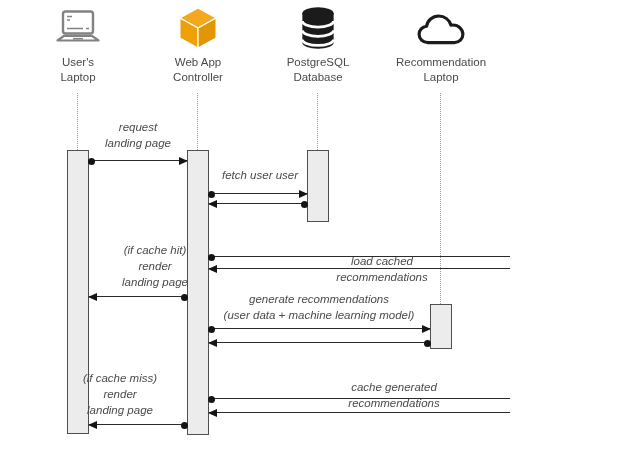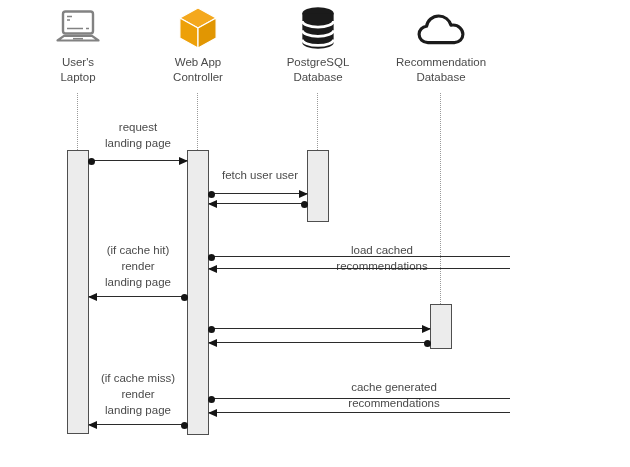--- a/index.html
+++ b/index.html
@@ -25,21 +25,21 @@
   .lf-top{top:93px;height:57px}
   .lf3.lf-long{top:93px;height:211px}
   .bar0{left:67px;top:150px;height:284px}
   .bar1{left:187px;top:150px;height:285px}
   .bar2{left:307px;top:150px;height:72px}
   .bar3{left:430px;top:304px;height:45px}
   .bar4{left:552px;top:150px;height:283px}
   
   .msg-label{
     position:absolute;transform:translateX(-50%);
-    font-size:11.5px;line-height:16px;text-align:center;white-space:pre-line;
+    font-size:11.5px;line-height:16px;text-align:center;white-space:pre-line;font-style:italic;
   }
   .arrow{position:absolute;height:0;border-top:1.6px solid #2b2b2b;}
   .arrow::before{ 
     content:"";position:absolute;top:-2.7px;width:7px;height:7px;border-radius:50%;background:#151515;
   }
   .arrow::after{ 
     content:"";position:absolute;top:-3.7px;width:0;height:0;border-style:solid;
   }
   .ltr::before{left:-1px}
   .ltr::after{right:-1px;border-width:4.5px 0 4.5px 9px;border-color:transparent transparent transparent #151515;}
@@ -52,25 +52,25 @@
   .m3a{left:209px;width:343px;top:256px}
   .m3b{left:209px;width:343px;top:268px}
   .m4 {left:89px;width:98px;top:296px}
   .m5a{left:209px;width:221px;top:328px}
   .m5b{left:209px;width:221px;top:342px}
   .m6a{left:209px;width:343px;top:398px}
   .m6b{left:209px;width:343px;top:412px}
   .m7 {left:89px;width:98px;top:424px}
   .l1{left:138px;top:119px}
   .l2{left:260px;top:167px}
-  .l3{left:382px;top:242px}
-  .l4{left:138px;top:242px}
+  .l3{left:382px;top:253px}
+  .l4{left:155px;top:242px}
   .l5{left:319px;top:291px}
   .l6{left:394px;top:379px}
-  .l7{left:138px;top:370px}
+  .l7{left:120px;top:370px}
 </style>
 </head>
 <body>
 
 <div class="diagram">
 
   <div class="icon ax0">
     <svg width="46" height="36" viewBox="0 0 46 36">
       <rect x="8" y="1.5" width="30" height="22" rx="2.5" fill="#ffffff" stroke="#828282" stroke-width="2.4"></rect>
       <line x1="12" y1="6.5" x2="17" y2="6.5" stroke="#828282" stroke-width="1.5"></line>
@@ -118,21 +118,21 @@
     </svg>
   </div>
 
   <div class="actor-label ax0">User's
 Laptop</div>
   <div class="actor-label ax2">PostgreSQL
 Database</div>
   <div class="actor-label ax1">Web App
 Controller</div>
   <div class="actor-label ax3">Recommendation
-Database</div>
+Laptop</div>
   <div class="actor-label ax4">Redis
 Cache</div>
 
   <div class="lifeline lf0 lf-top"></div>
   <div class="lifeline lf1 lf-top"></div>
   <div class="lifeline lf2 lf-top"></div>
   <div class="lifeline lf3 lf-long"></div>
   <div class="lifeline lf4 lf-top"></div>
 
   <div class="activation bar0"></div>
@@ -141,20 +141,22 @@
   <div class="activation bar3"></div>
   <div class="activation bar4"></div>
 
   <div class="msg-label l1">request
 landing page</div>
   <div class="msg-label l2">fetch user user</div>
   <div class="msg-label l3">load cached recommendations</div>
   <div class="msg-label l4">(if cache hit)
 render
 landing page</div>
+  <div class="msg-label l5">generate recommendations
+(user data + machine learning model)</div>
   <div class="msg-label l6">cache generated recommendations</div>
   <div class="msg-label l7">(if cache miss)
 render
 landing page</div>
 
   <div class="arrow ltr m1"></div>
   <div class="arrow ltr m2a"></div>
   <div class="arrow rtl m2b"></div>
   <div class="arrow ltr m3a"></div>
   <div class="arrow rtl m3b"></div>

